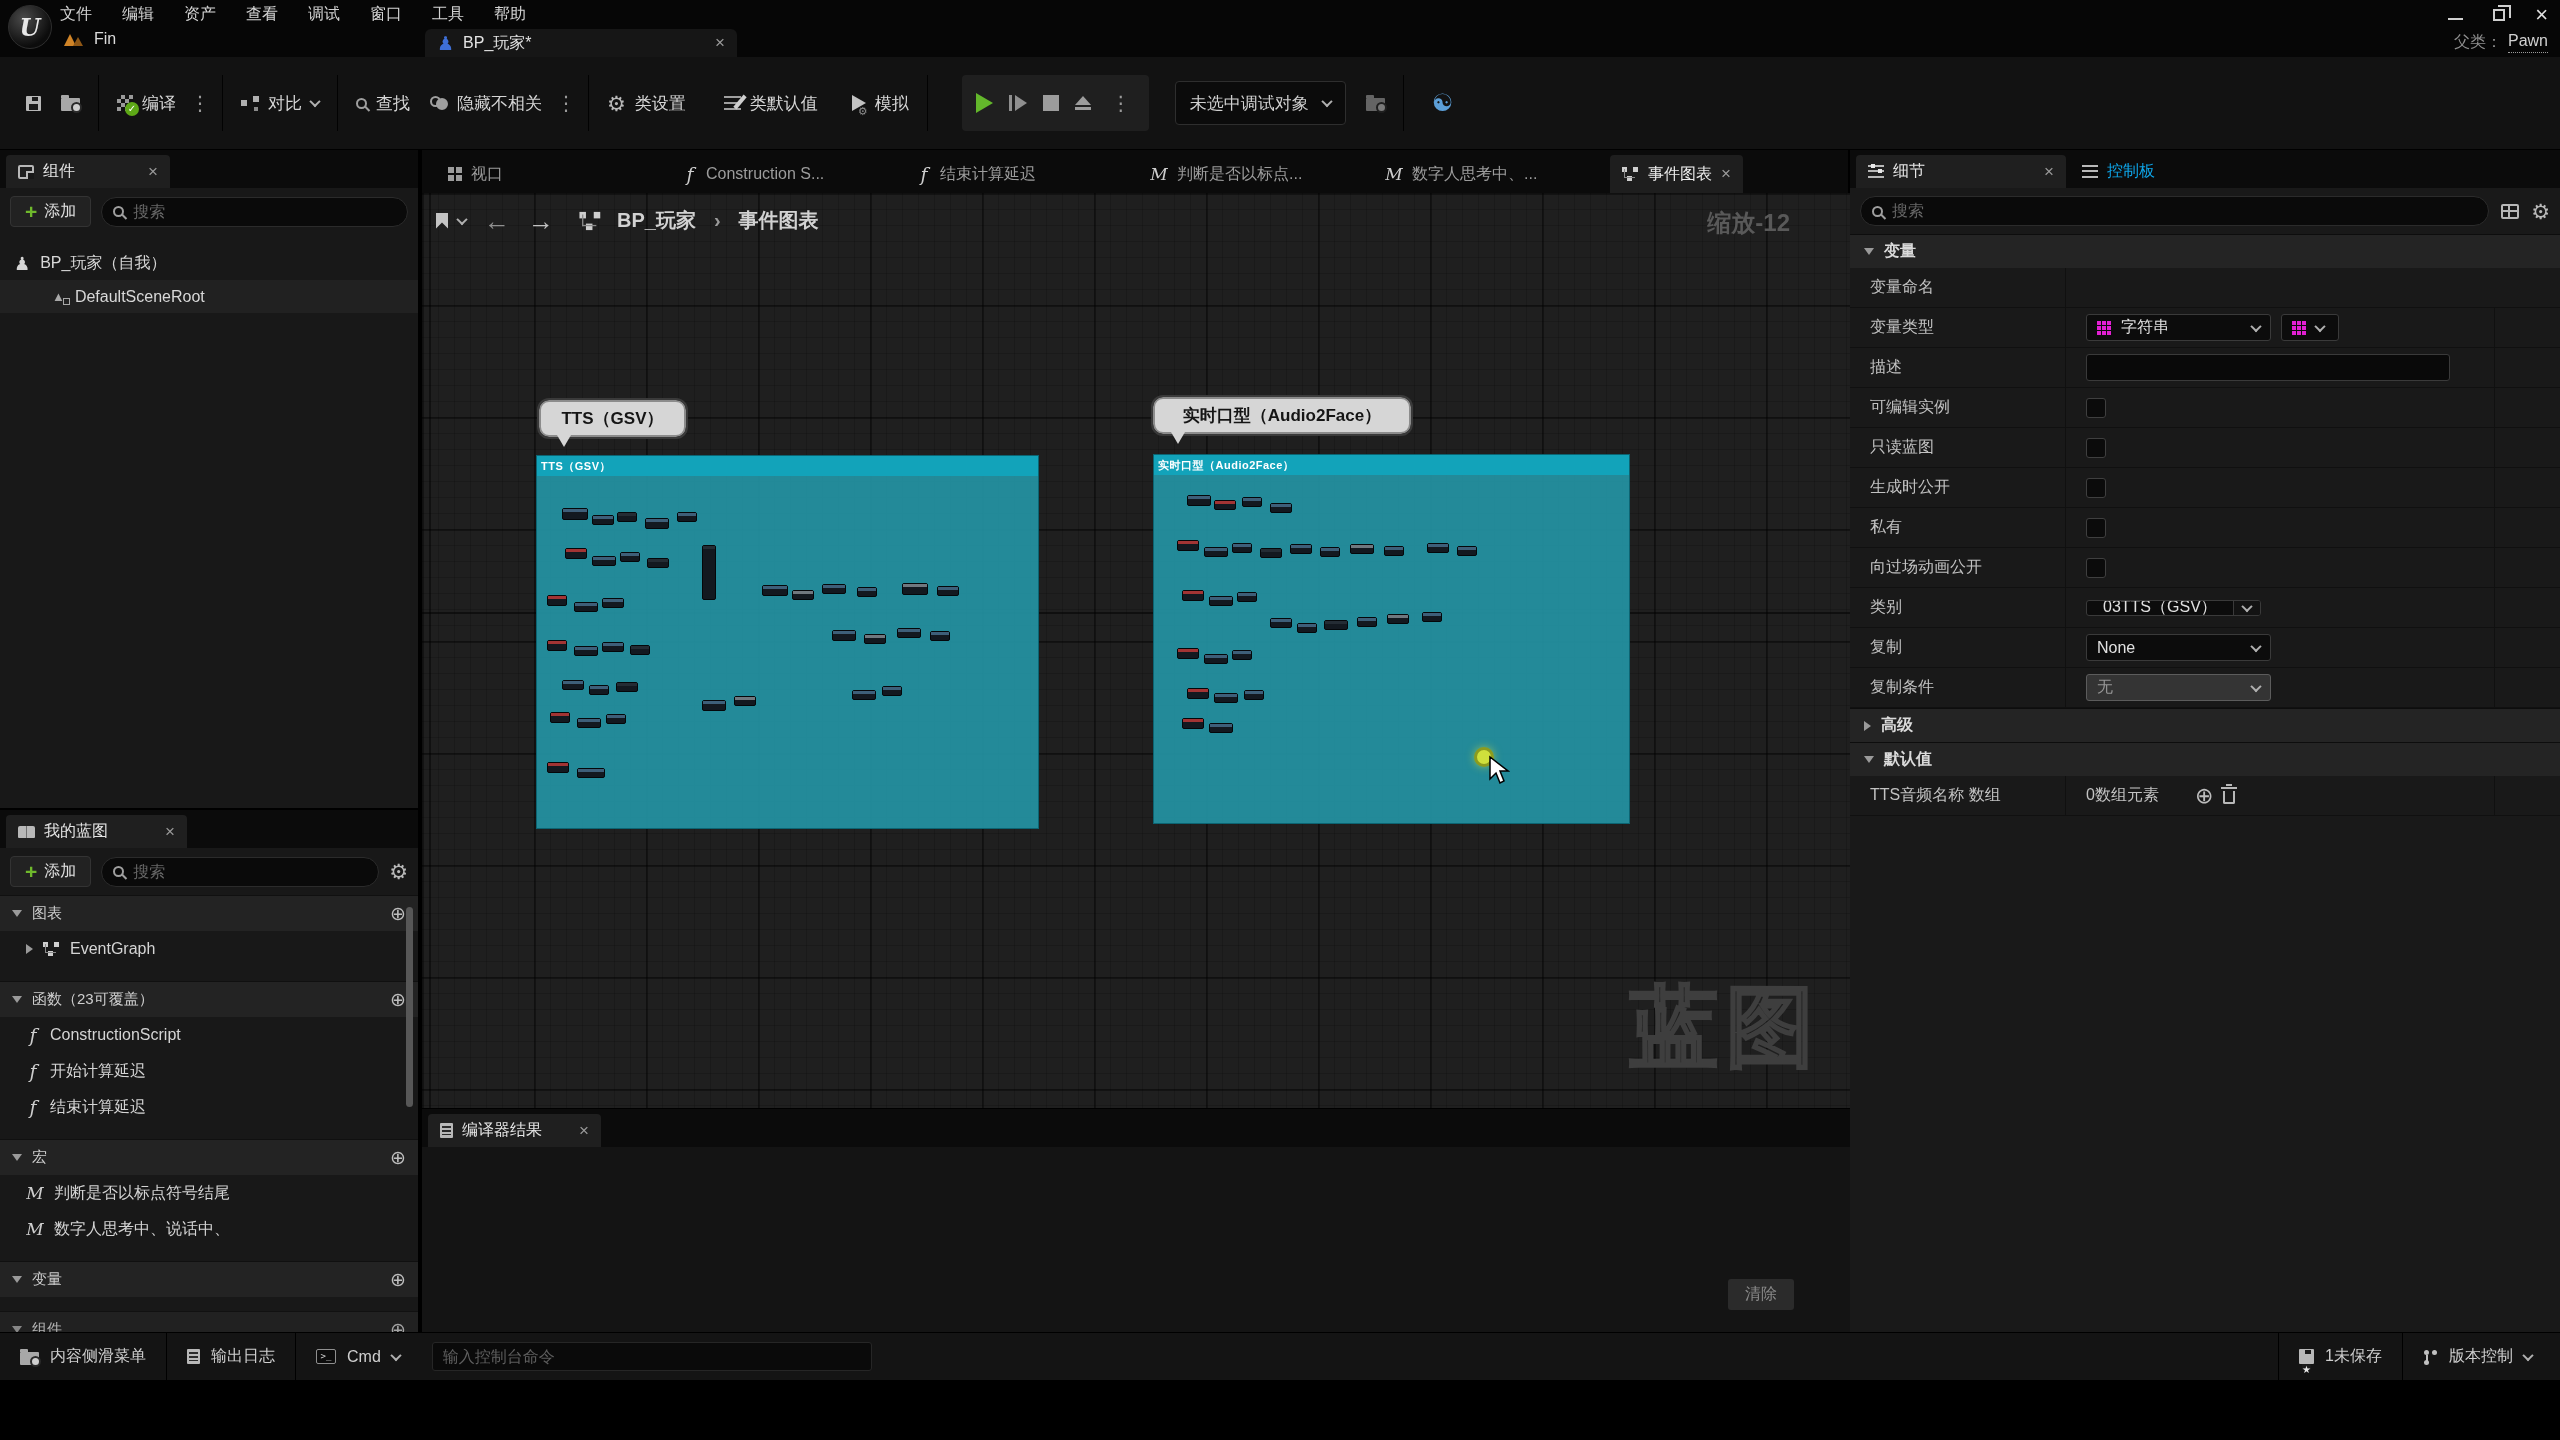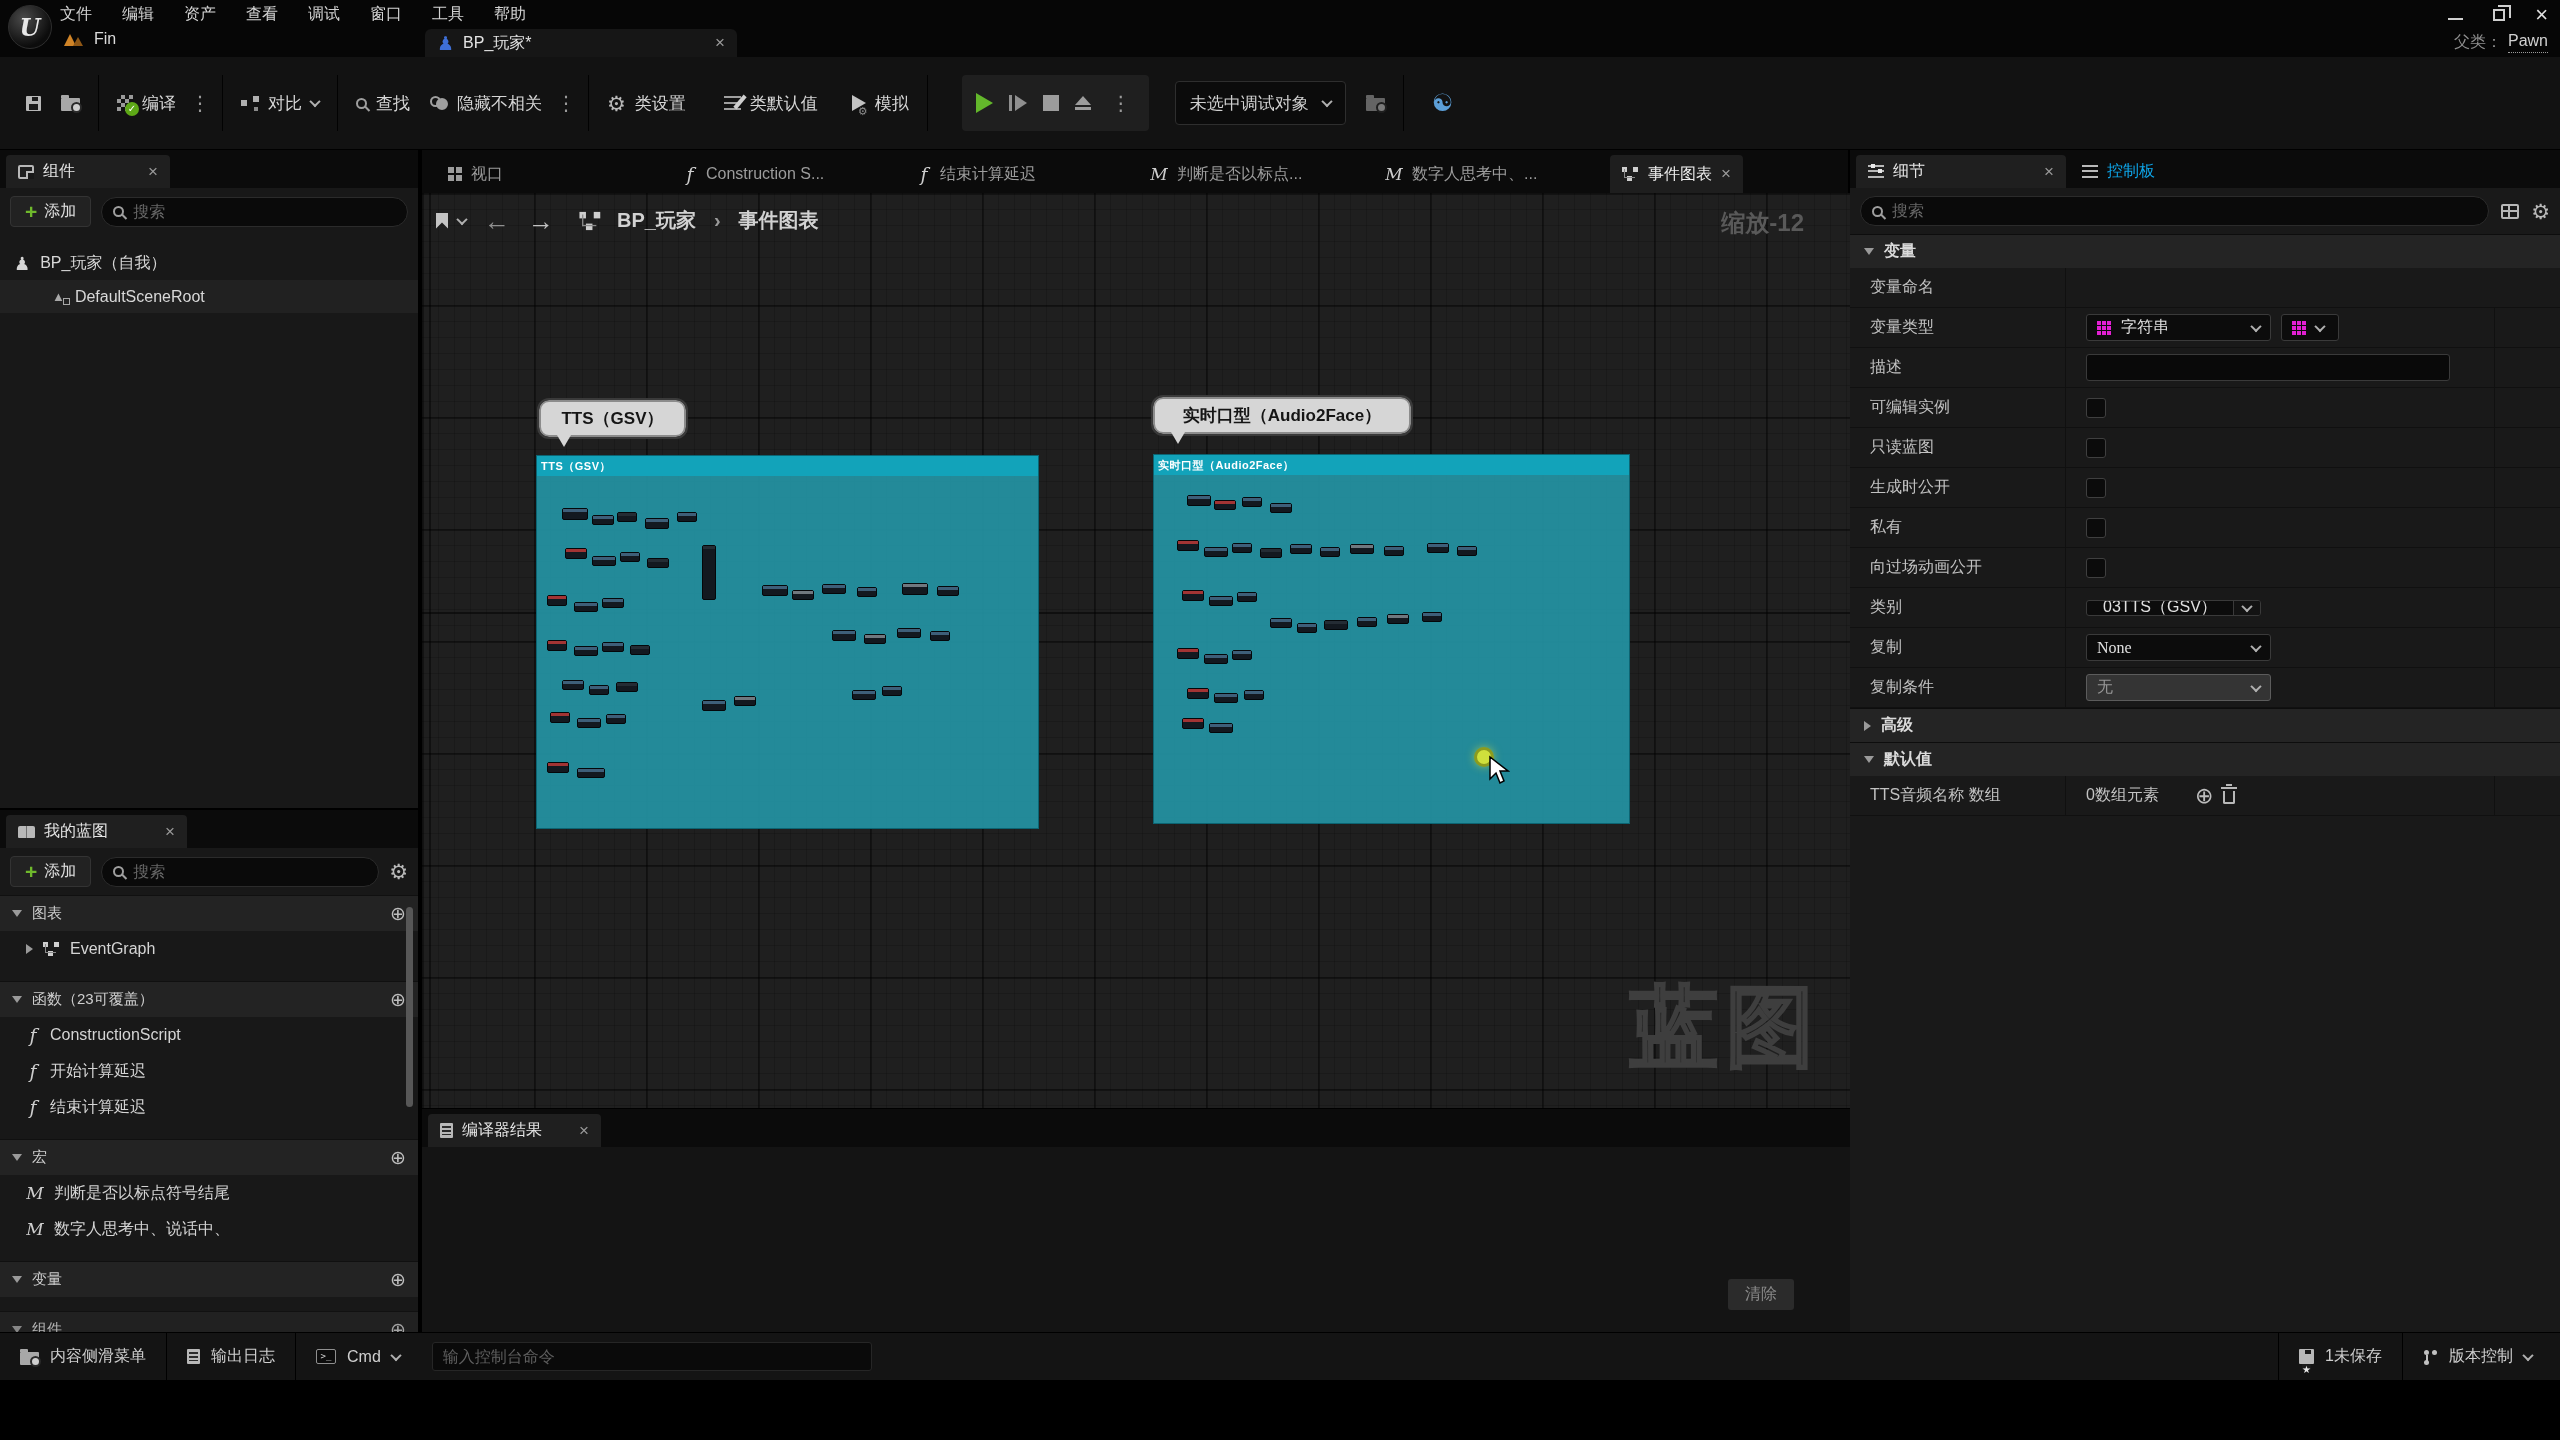--- a/index.html
+++ b/index.html
@@ -115,21 +115,21 @@
     background-image:linear-gradient(rgba(0,0,0,.16) 1px,transparent 1px),linear-gradient(90deg,rgba(0,0,0,.16) 1px,transparent 1px),
       linear-gradient(rgba(0,0,0,.38) 2px,transparent 2px),linear-gradient(90deg,rgba(0,0,0,.38) 2px,transparent 2px);
     background-size:16px 16px,16px 16px,112px 112px,112px 112px}
   .origin-h{position:absolute;left:0;right:0;top:419px;height:2px;background:rgba(0,0,0,.5)}
   .origin-v{position:absolute;left:7px;top:0;bottom:0;width:2px;background:rgba(0,0,0,.45)}
   .bcbar{position:absolute;left:14px;top:14px;display:flex;align-items:center;gap:18px;font-size:20px;color:#b5b5b5}
   .ic-bookmark{width:12px;height:16px;background:#c4c4c4;clip-path:polygon(0 0,100% 0,100% 100%,50% 62%,0 100%)}
   .bc-arrow{font-size:26px;color:#8f8f8f;line-height:1}
   .bc-name{font-weight:bold;color:#d2d2d2}
   .bc-sep{color:#9a9a9a;font-weight:bold}
-  .zoomlabel{position:absolute;right:48px;top:14px;font-size:24px;font-weight:bold;color:#595959}
+  .zoomlabel{position:absolute;right:62px;top:14px;font-size:24px;font-weight:bold;color:#595959}
   .watermark{position:absolute;left:1208px;top:775px;font-size:88px;font-weight:bold;letter-spacing:8px;
     color:transparent;-webkit-text-stroke:2.5px #3e3e3e}
   .comment{position:absolute;background:rgba(36,146,162,.93);border:1px solid #0c6472}
   .chead{height:20px;background:#12a3ba;color:#fff;font-size:11px;font-weight:bold;display:flex;align-items:center;padding:0 4px;letter-spacing:.5px;white-space:nowrap;overflow:hidden}
   .bubble{position:absolute;height:37px;background:#d6d6d6;border:2px solid #8c8c8c;outline:2px solid #3a3a3a;border-radius:10px;
     display:flex;align-items:center;justify-content:center;color:#151515;font-size:17px;font-weight:bold;white-space:nowrap;padding:0 14px}
   .bubble::after{content:"";position:absolute;left:16px;bottom:-12px;width:0;height:0;
     border-left:7px solid transparent;border-right:7px solid transparent;border-top:12px solid #d6d6d6}
   .node{position:absolute;background:#131920;border:1px solid #04070a;border-radius:2px}
   .node::before{content:"";position:absolute;left:0;right:0;top:0;height:3px}
@@ -635,21 +635,21 @@
             <span class="cbtn">
               <span class="chev"></span>
             </span>
           </div>
         </span>
         <span class="gut"></span>
       </div>
       <div class="drow">
         <span class="lbl">复制</span>
         <span class="val">
-          <div class="ddown" style="width: 185px; font-family: Liberation Serif, serif;">
+          <div class="ddown" style="width: 185px;">
             <span>None</span>
             <span class="sp"></span>
             <span class="chev"></span>
           </div>
         </span>
         <span class="gut"></span>
       </div>
       <div class="drow">
         <span class="lbl">复制条件</span>
         <span class="val">

